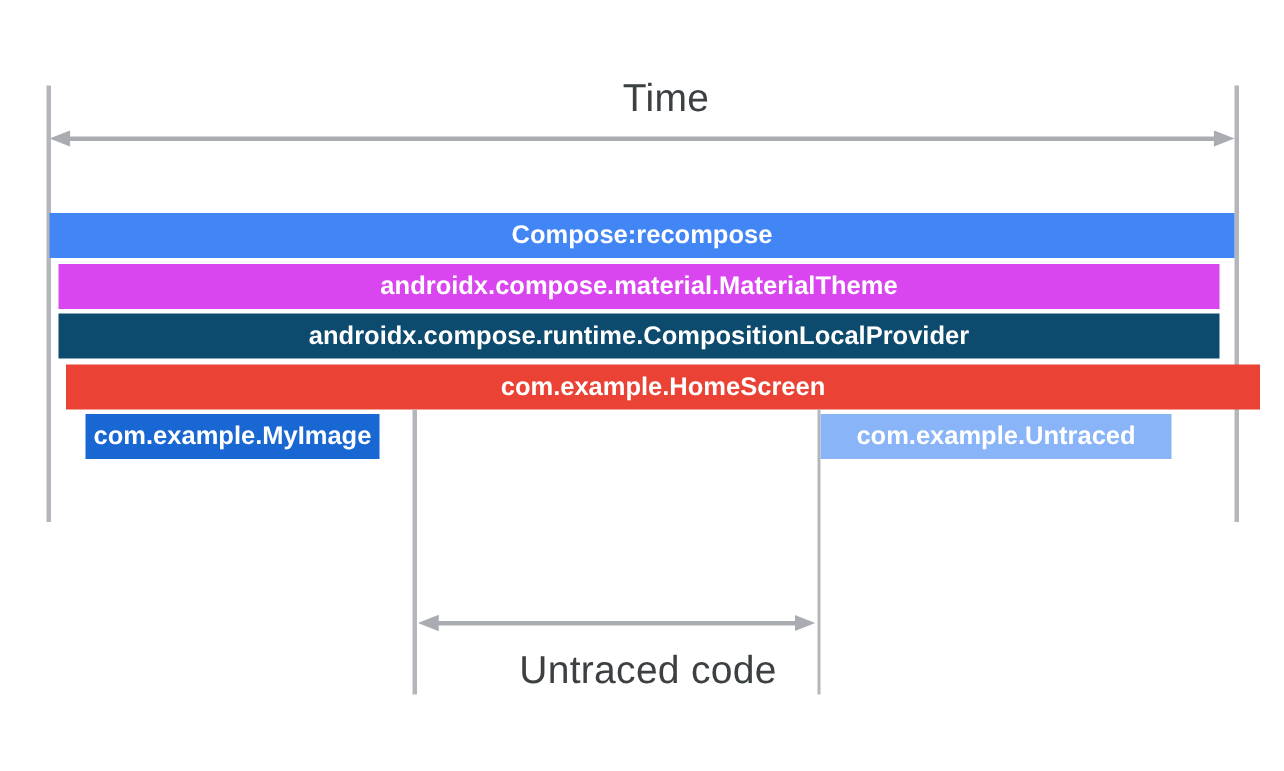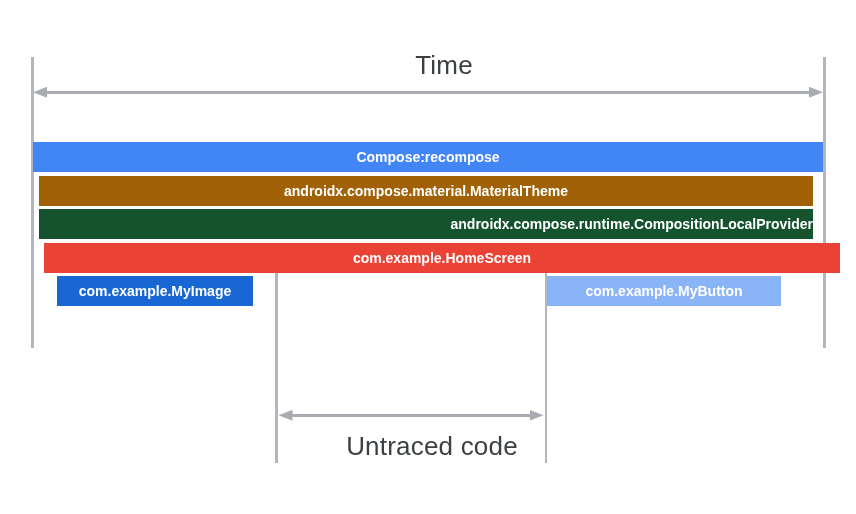--- a/index.html
+++ b/index.html
@@ -35,21 +35,21 @@
     width: 14px;
     height: 11px;
   }
   .arrowhead.left  { clip-path: polygon(100% 0, 100% 100%, 0 50%); }
   .arrowhead.right { clip-path: polygon(0 0, 0 100%, 100% 50%); }
   .trace-bar {
     position: absolute;
     height: 30px;
     line-height: 30px;
     text-align: center;
-    font-size: 14px;
+    font-size: 17px;
     font-weight: 700;
     white-space: nowrap;
     overflow: hidden;
   }
   
   .bar-0 { left: 33px;  top: 142px;   width: 790px; }
   .bar-1 { left: 39px;  top: 175.5px; width: 774px; }
   .bar-2 { left: 39px;  top: 209px;   width: 774px; }
   .bar-3 { left: 44px;  top: 242.5px; width: 796px; }
   .bar-4 { left: 57px;  top: 276px;   width: 196px; }
@@ -63,25 +63,25 @@
   <div class="axis-label" style="left: 0px; width: 856px; top: 50px; color: rgb(60, 64, 67); padding-left: 16px;">Time</div>
 
   <div class="hline" style="left: 44px; top: 91px; width: 768px; background-color: rgb(169, 173, 178);"></div>
   <div class="arrowhead left" style="left: 33px; top: 86.8px; background-color: rgb(169, 173, 178);"></div>
   <div class="arrowhead right" style="left: 809px; top: 86.8px; background-color: rgb(169, 173, 178);"></div>
 
   <div class="vline" style="left: 31px; top: 57px; height: 291px; background-color: rgb(179, 183, 188);"></div>
   <div class="vline" style="left: 823px; top: 57px; height: 291px; background-color: rgb(179, 183, 188);"></div>
 
   <div class="trace-bar bar-0" style="background-color: rgb(66, 133, 244); color: rgb(255, 255, 255);">Compose:recompose</div>
-  <div class="trace-bar bar-1" style="background-color: #a16207; color: rgb(255, 255, 255);">androidx.compose.material.MaterialTheme</div>
-  <div class="trace-bar bar-2" style="background-color: #14532d; color: rgb(255, 255, 255); text-align: right;">androidx.compose.runtime.CompositionLocalProvider</div>
+  <div class="trace-bar bar-1" style="background-color: #d946ef; color: rgb(255, 255, 255);">androidx.compose.material.MaterialTheme</div>
+  <div class="trace-bar bar-2" style="background-color: #0c4a6e; color: rgb(255, 255, 255);">androidx.compose.runtime.CompositionLocalProvider</div>
   <div class="trace-bar bar-3" style="background-color: rgb(234, 67, 53); color: rgb(255, 255, 255);">com.example.HomeScreen</div>
   <div class="trace-bar bar-4" style="background-color: rgb(25, 103, 210); color: rgb(255, 255, 255);">com.example.MyImage</div>
-  <div class="trace-bar bar-5" style="background-color: rgb(138, 180, 248); color: rgb(255, 255, 255);">com.example.MyButton</div>
+  <div class="trace-bar bar-5" style="background-color: rgb(138, 180, 248); color: rgb(255, 255, 255);">com.example.Untraced</div>
 
   <div class="vline" style="left: 275px; top: 273px; height: 190px; background-color: rgb(179, 183, 188);"></div>
   <div class="vline" style="left: 544.5px; top: 273px; height: 190px; background-color: rgb(179, 183, 188);"></div>
 
   <div class="hline" style="left: 289px; top: 414px; width: 244px; background-color: rgb(169, 173, 178);"></div>
   <div class="arrowhead left" style="left: 278.5px; top: 409.8px; background-color: rgb(169, 173, 178);"></div>
   <div class="arrowhead right" style="left: 529.5px; top: 409.8px; background-color: rgb(169, 173, 178);"></div>
 
   <div class="axis-label" style="left: 276px; width: 312px; top: 431px; color: rgb(60, 64, 67);">Untraced code</div>
 

